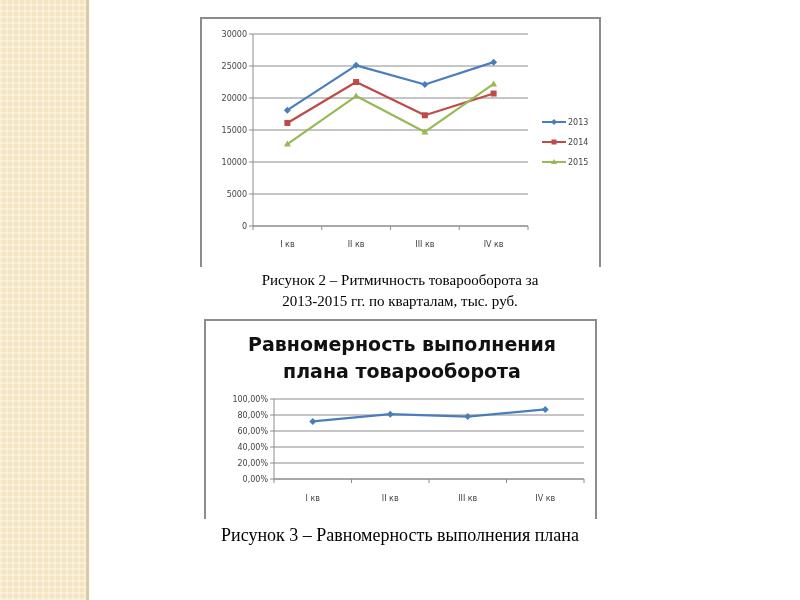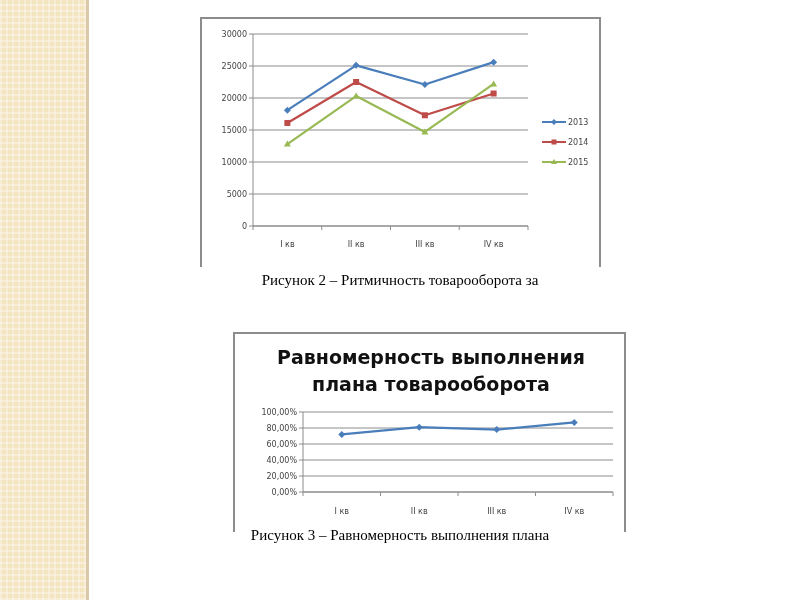--- a/index.html
+++ b/index.html
@@ -17,28 +17,28 @@
   }
   .side-edge {
     position: absolute; left: 86px; top: 0; width: 3px; height: 600px;
     background: #d9c9a8;
   }
   .chart-frame {
     position: absolute; box-sizing: border-box;
     border: 2px solid #8c8c8c; background: #fff;
   }
   #chart1 { left: 200px; top: 17px; width: 401px; height: 250px; border-bottom: none; }
-  #chart2 { left: 204px; top: 332px; width: 393px; height: 200px; border-bottom: none; margin-left: 29px; }
+  #chart2 { left: 204px; top: 319px; width: 393px; height: 200px; border-bottom: none; }
   svg { position: absolute; left: 0; top: 0; overflow: visible; }
   .caption {
     position: absolute; text-align: center;
     font-family: "Liberation Serif", serif; color: #000;
   }
   #caption1 { left: 190px; top: 270px; width: 420px; font-size: 15px; line-height: 21px; }
-  #caption2 { left: 180px; top: 525px; width: 440px; font-size: 15px; line-height: 21px; }
+  #caption2 { left: 180px; top: 525px; width: 440px; font-size: 18px; line-height: 21px; }
   .tick-label { font-family: "DejaVu Sans", sans-serif; font-size: 8px; fill: #444; }
   .chart-title { font-family: "DejaVu Sans", sans-serif; font-weight: bold; font-size: 19px; fill: #111; }
 </style>
 </head>
 <body>
 
 <div class="side-strip"></div>
 <div class="side-edge"></div>
 
 <div id="chart1" class="chart-frame">
@@ -90,20 +90,21 @@
       <rect x="349.5" y="120.5" width="5" height="5" fill="#be4b48"></rect>
       <text x="366" y="126" class="tick-label">2014</text>
       <line x1="340" x2="364" y1="143" y2="143" stroke="#98b954" stroke-width="2"></line>
       <polygon points="352,140 355,145 349,145" fill="#98b954"></polygon>
       <text x="366" y="146" class="tick-label">2015</text>
     </svg>
 </div>
 
 <div id="caption1" class="caption">
   <div>Рисунок 2 – Ритмичность товарооборота за</div>
+  <div>2013-2015 гг. по кварталам, тыс. руб.</div>
 </div>
 
 <div id="chart2" class="chart-frame">
   <svg id="svg2" width="393" height="200">
       <text x="196" y="30" text-anchor="middle" class="chart-title">Равномерность выполнения</text>
       <text x="196" y="57" text-anchor="middle" class="chart-title">плана товарооборота</text>
       <line x1="64" x2="378" y1="158" y2="158" stroke="#8c8c8c" stroke-width="1"></line>
       <text x="62" y="161" text-anchor="end" class="tick-label">0,00%</text>
       <line x1="64" x2="378" y1="142" y2="142" stroke="#8c8c8c" stroke-width="1"></line>
       <text x="62" y="145" text-anchor="end" class="tick-label">20,00%</text>

